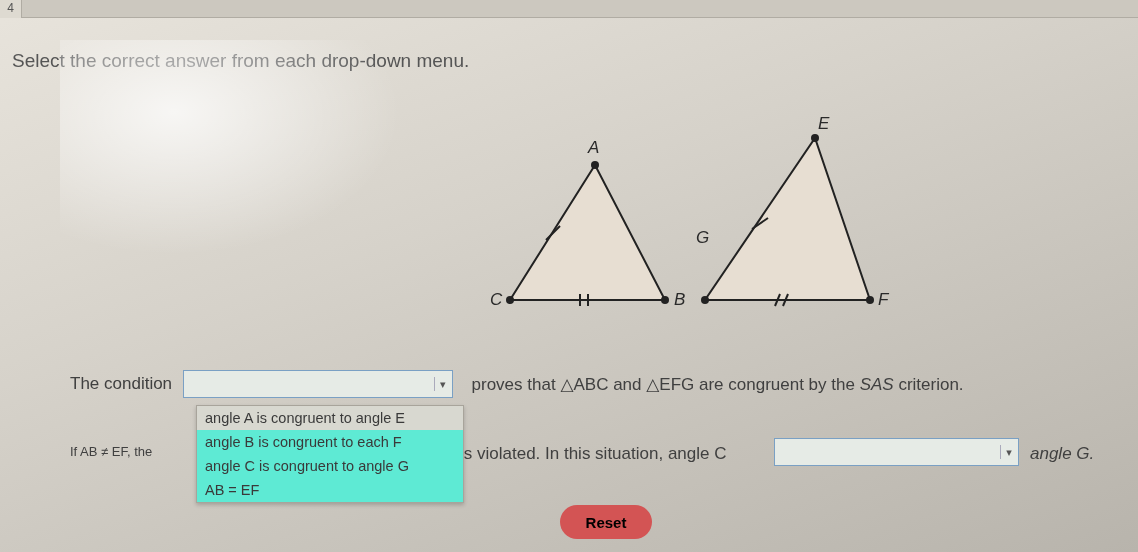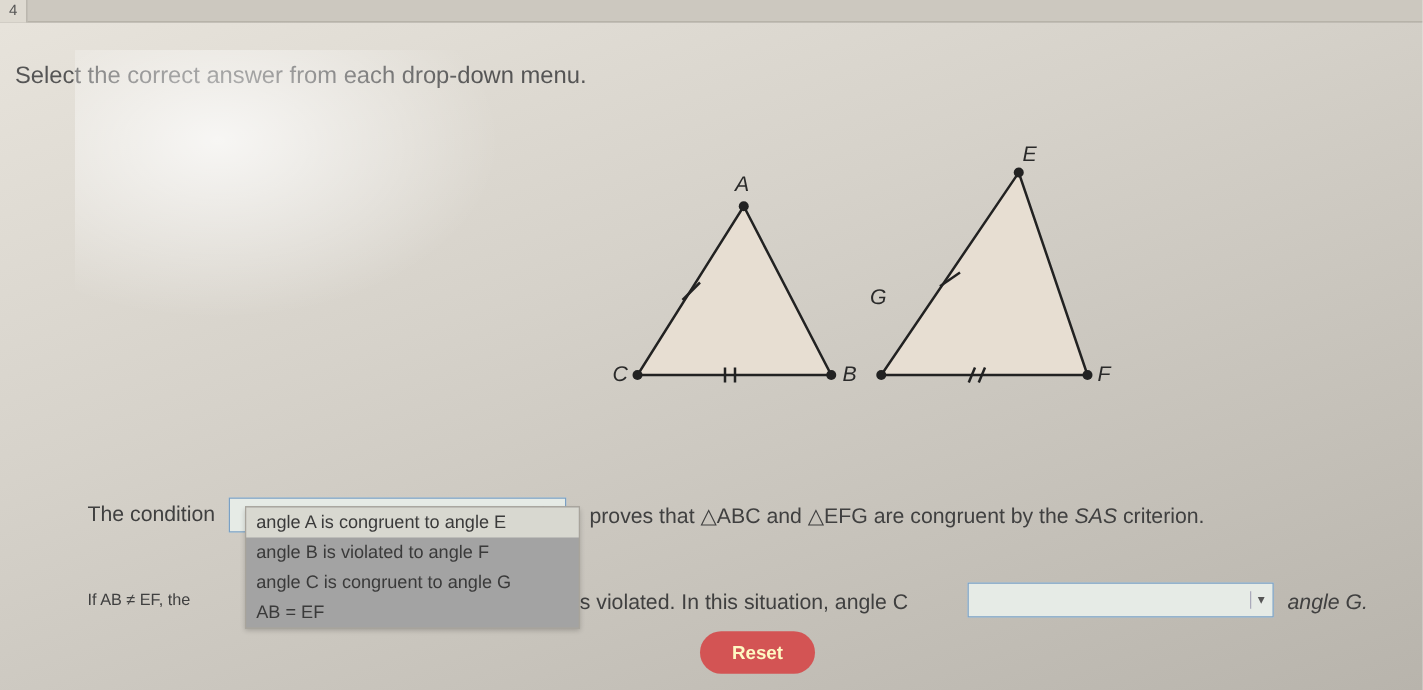--- a/index.html
+++ b/index.html
@@ -47,21 +47,21 @@
     position: absolute;
     top: 120px; left: 480px;
     width: 440px; height: 210px;
   }
   .sentence-area {
     position: absolute;
     left: 70px; top: 370px; right: 30px;
     font-size: 17px;
     color: #404040;
   }
-  .row1 { position: relative; height: 40px; margin-top: 28px; }
+  .row1 { position: relative; height: 40px; }
   .row2 { position: relative; margin-top: 28px; height: 34px; }
   .label1 { display:inline-block; vertical-align: middle; }
   .dropdown {
     display: inline-block;
     vertical-align: middle;
     height: 28px;
     border: 1px solid #7aa0c4;
     background: #e6ebe6;
     position: relative;
     margin: 0 6px;
@@ -76,21 +76,21 @@
   }
   .dd1 { width: 270px; }
   .dd2 { width: 245px; }
   .after1 { display:inline-block; vertical-align: middle; margin-left: 8px; }
   .tri-sym { font-style: normal; }
   .sas { font-style: italic; }
   .options-popup {
     position: absolute;
     top: 405px; left: 196px;
     width: 268px;
-    background: #a3a3a3;
+    background: #5eead4;
     border: 1px solid #a8a49b;
     font-size: 14.5px;
     color: #3a3a3a;
     box-shadow: 0 2px 4px rgba(0,0,0,0.2);
     z-index: 5;
   }
   .options-popup .opt {
     padding: 4px 8px;
     cursor: pointer;
   }
@@ -116,21 +116,21 @@
   }
   .angG { font-style: italic; }
   .buttons {
     position: absolute;
     left: 560px; top: 505px;
     display: flex; gap: 40px;
   }
   .btn {
     width: 92px; height: 34px;
     border-radius: 18px;
-    color: #fef9c3;
+    color: #000000;
     font-size: 15px;
     font-weight: 600;
     text-align: center;
     line-height: 34px;
     cursor: pointer;
     border: none;
   }
   .btn-reset { background: #d35454; }
   .btn-next { background: #3a7fa6; }
   .vlabel {
@@ -201,20 +201,20 @@
     <span class="dropdown dd2 row2dd">
       <span></span>
       <span class="chev">▾</span>
     </span>
     <span class="row2right angG">angle G.</span>
   </div>
 </div>
 
 <div class="options-popup">
   <div class="opt selected">angle A is congruent to angle E</div>
-  <div class="opt">angle B is violated to angle F</div>
+  <div class="opt">angle B is congruent to each F</div>
   <div class="opt">angle C is congruent to angle G</div>
   <div class="opt">AB = EF</div>
 </div>
 
 <div class="buttons">
   <button class="btn btn-reset">Reset</button>
 </div>
 
 </body></html>

